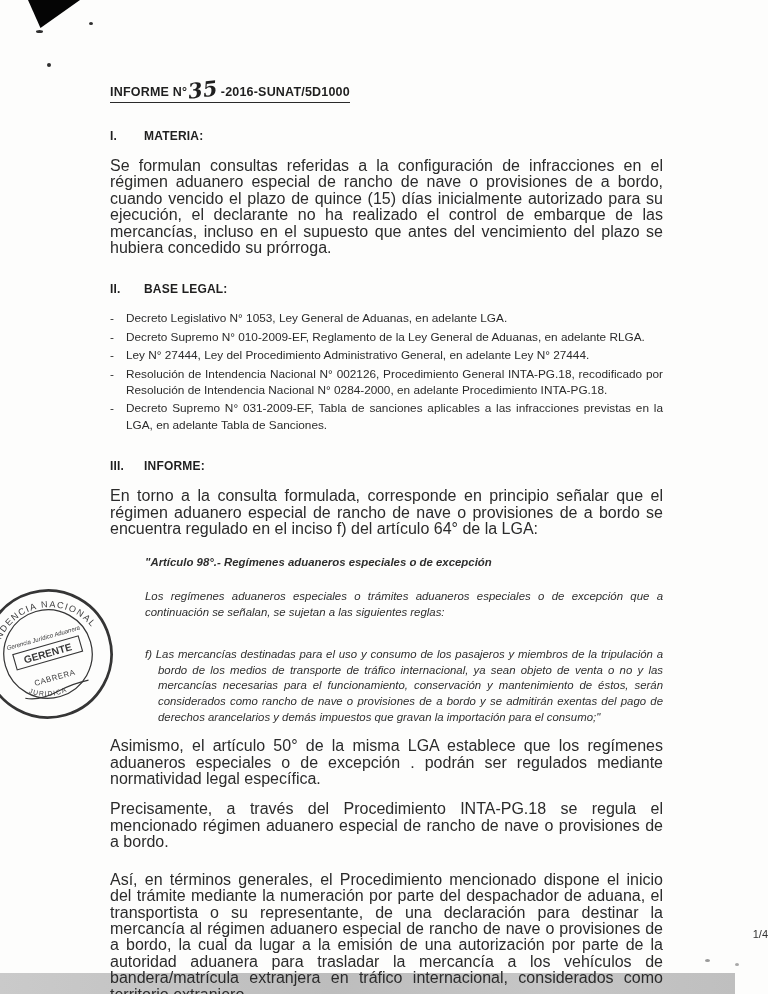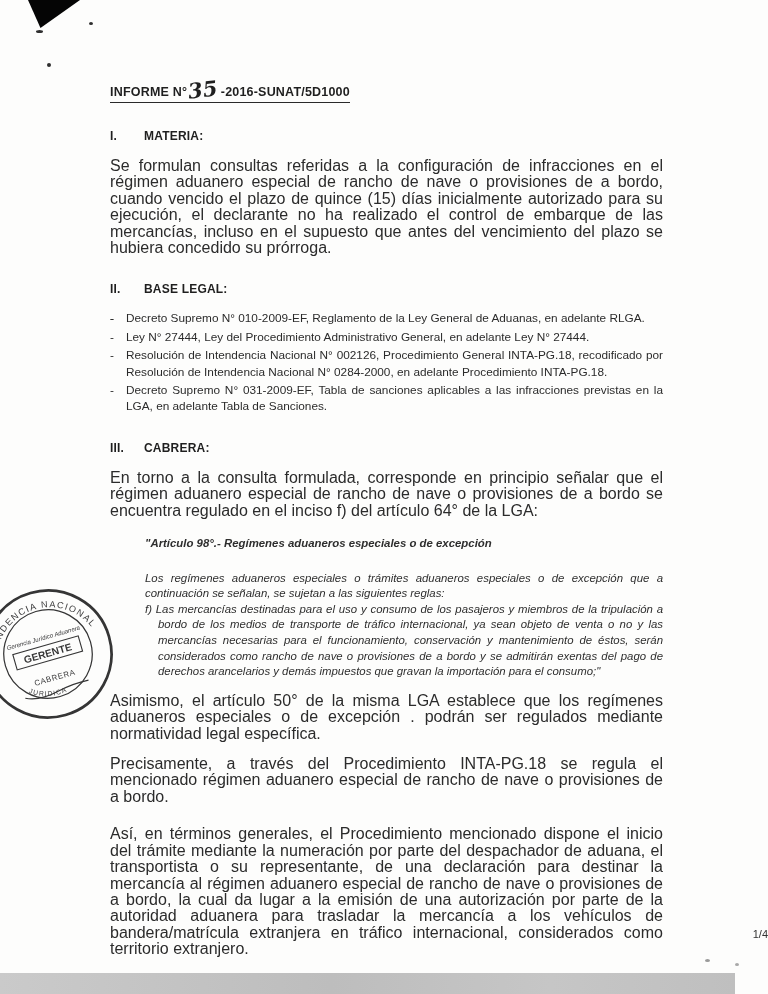--- a/index.html
+++ b/index.html
@@ -68,20 +68,21 @@
     margin-left: 35px;
     margin-top: 17px;
     font-style: italic;
     font-size: 11.4px;
     line-height: 15.6px;
     color: #2e2e2e;
   }
   .quote-title { font-weight: bold; }
   .quote-intro { text-align: justify; margin-top: 19px; }
   .quote-f {
+    margin-top: 27px;
     padding-left: 13px;
     text-indent: -13px;
     text-align: justify;
   }
   .page-number {
     position: absolute;
     top: 928px;
     left: 0;
     width: 100%;
     text-align: right;
@@ -165,20 +166,21 @@
     </div>
     <p class="body-text">Se formulan consultas referidas a la configuración de infracciones en el régimen aduanero especial de rancho de nave o provisiones de a bordo, cuando vencido el plazo de quince (15) días inicialmente autorizado para su ejecución, el declarante no ha realizado el control de embarque de las mercancías, incluso en el supuesto que antes del vencimiento del plazo se hubiera concedido su prórroga.</p>
 
     <div class="sec-heading">
       <span class="sec-num">II.</span>
       <span>BASE LEGAL:</span>
     </div>
     <ul class="legal-list">
       <li>
         <span class="dash">-</span>
+        <span>Decreto Legislativo N° 1053, Ley General de Aduanas, en adelante LGA.</span>
       </li>
       <li>
         <span class="dash">-</span>
         <span>Decreto Supremo N° 010-2009-EF, Reglamento de la Ley General de Aduanas, en adelante RLGA.</span>
       </li>
       <li>
         <span class="dash">-</span>
         <span>Ley N° 27444, Ley del Procedimiento Administrativo General, en adelante Ley N° 27444.</span>
       </li>
       <li>
@@ -186,21 +188,21 @@
         <span>Resolución de Intendencia Nacional N° 002126, Procedimiento General INTA-PG.18, recodificado por Resolución de Intendencia Nacional N° 0284-2000, en adelante Procedimiento INTA-PG.18.</span>
       </li>
       <li>
         <span class="dash">-</span>
         <span>Decreto Supremo N° 031-2009-EF, Tabla de sanciones aplicables a las infracciones previstas en la LGA, en adelante Tabla de Sanciones.</span>
       </li>
     </ul>
 
     <div class="sec-heading">
       <span class="sec-num">III.</span>
-      <span>CABRERA:</span>
+      <span>INFORME:</span>
     </div>
     <p class="body-text">En torno a la consulta formulada, corresponde en principio señalar que el régimen aduanero especial de rancho de nave o provisiones de a bordo se encuentra regulado en el inciso f) del artículo 64° de la LGA:</p>
 
     <div class="quote">
       <div class="quote-title">"Artículo 98°.- Regímenes aduaneros especiales o de excepción</div>
       <div class="quote-intro">Los regímenes aduaneros especiales o trámites aduaneros especiales o de excepción que a continuación se señalan, se sujetan a las siguientes reglas:</div>
       <div class="quote-f">f) Las mercancías destinadas para el uso y consumo de los pasajeros y miembros de la tripulación a bordo de los medios de transporte de tráfico internacional, ya sean objeto de venta o no y las mercancías necesarias para el funcionamiento, conservación y mantenimiento de éstos, serán considerados como rancho de nave o provisiones de a bordo y se admitirán exentas del pago de derechos arancelarios y demás impuestos que gravan la importación para el consumo;"</div>
     </div>
 
     <p class="body-text" style="margin-top:13px;">Asimismo, el artículo 50° de la misma LGA establece que los regímenes aduaneros especiales o de excepción . podrán ser regulados mediante normatividad legal específica.</p>

